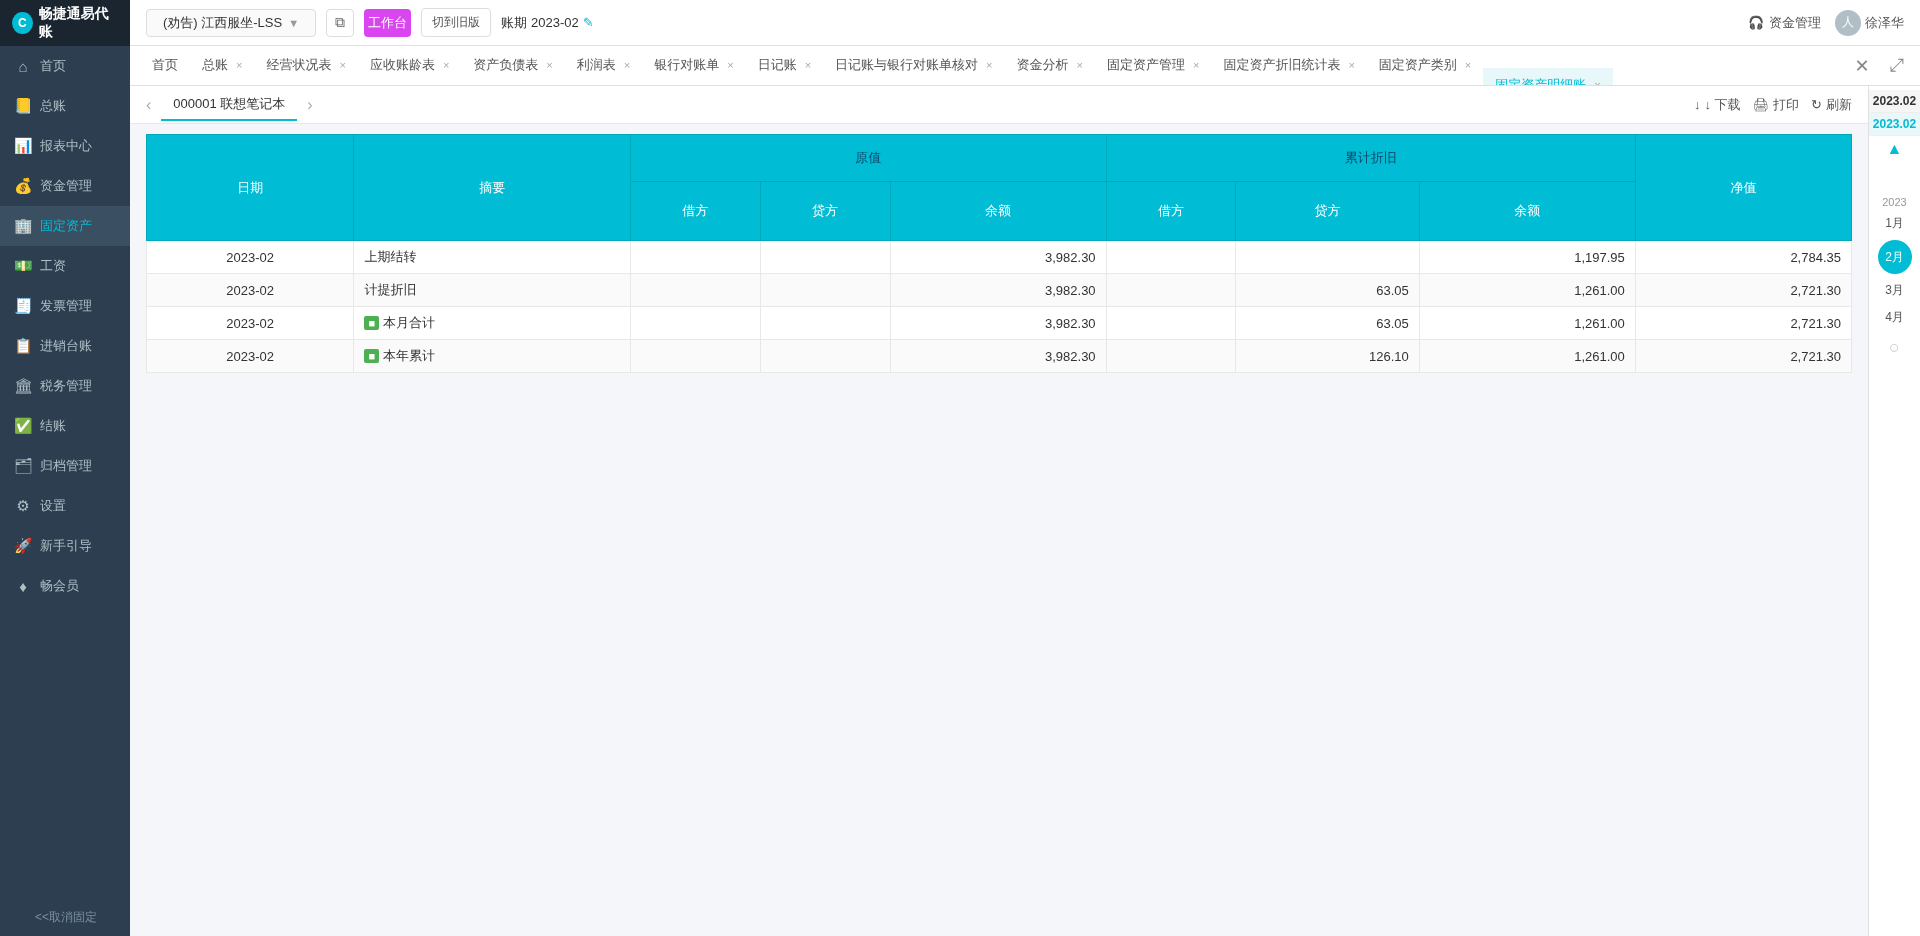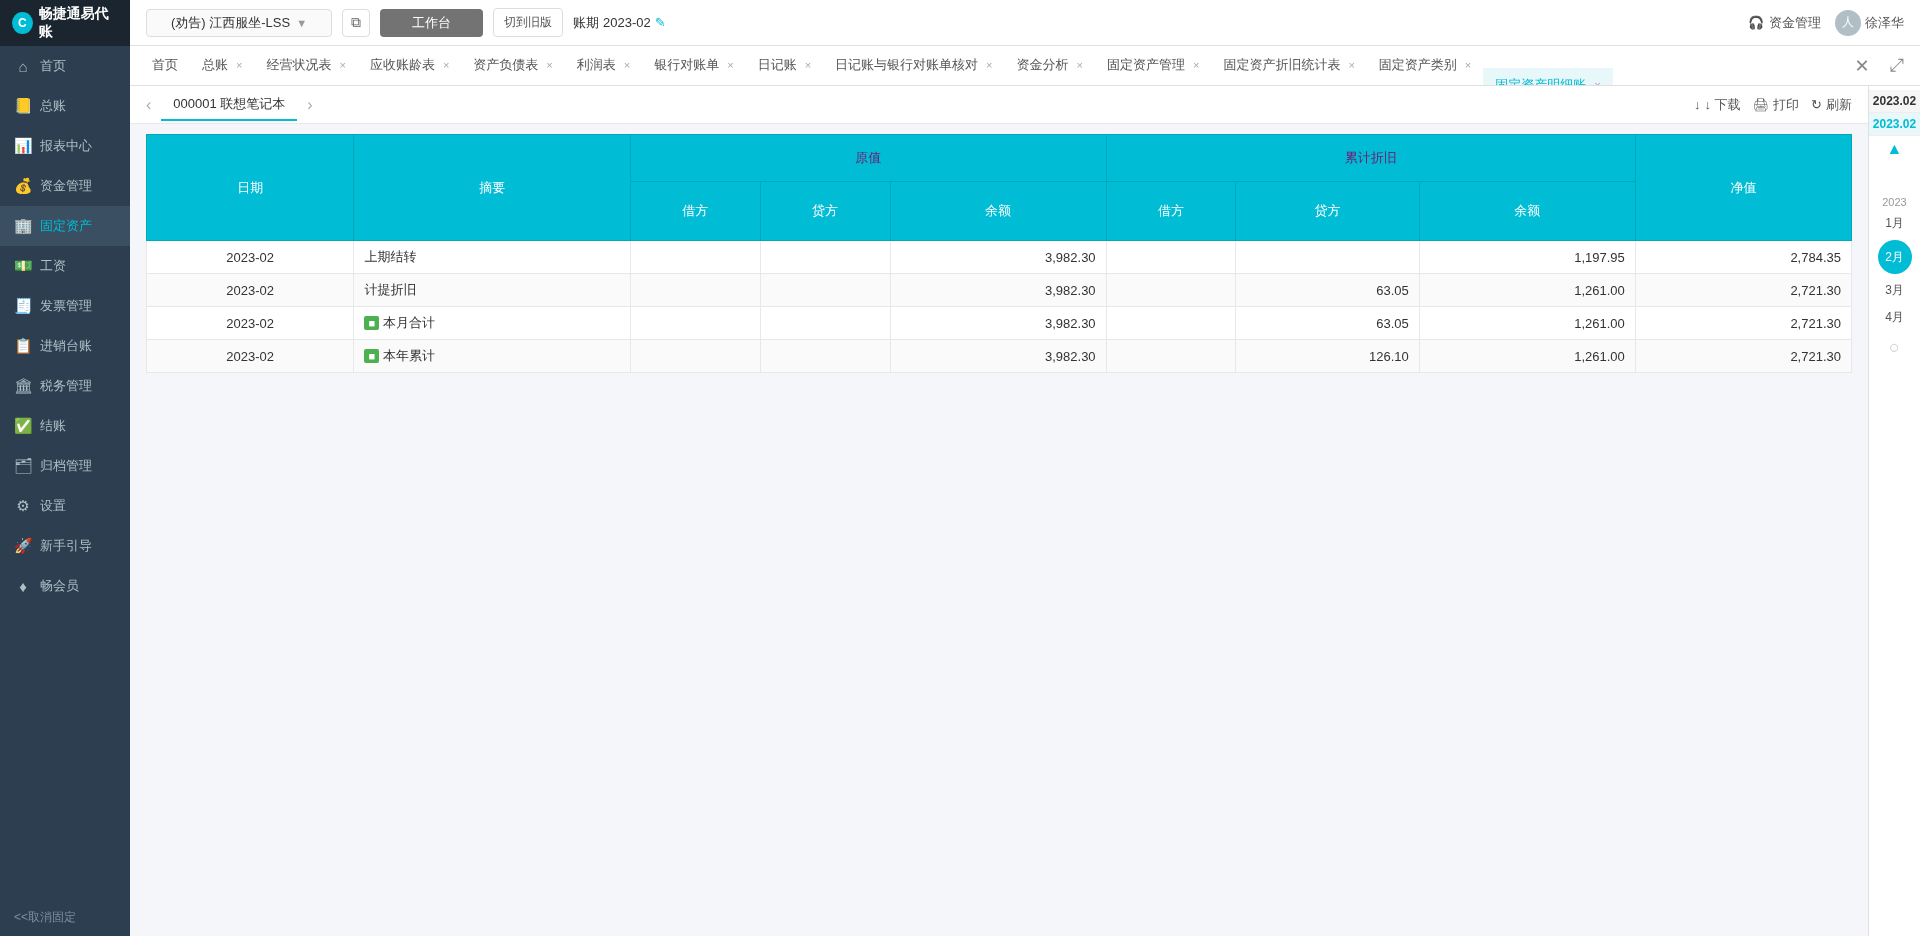--- a/index.html
+++ b/index.html
@@ -47,20 +47,21 @@
     .sidebar-item .item-icon { font-size: 15px; width: 18px; text-align: center; }
     .sidebar-bottom {
       margin-top: auto;
       padding: 10px 14px;
       font-size: 12px;
       color: #7a8fa0;
       cursor: pointer;
       display: flex;
       align-items: center;
       gap: 6px;
+      margin-left: 21px;
     }
 
     
     .main-area {
       flex: 1;
       display: flex;
       flex-direction: column;
       overflow: hidden;
     }
 
@@ -74,41 +75,41 @@
       padding: 0 16px;
       gap: 10px;
     }
     .company-selector {
       display: flex;
       align-items: center;
       gap: 6px;
       font-size: 13px;
       color: #333;
       cursor: pointer;
-      padding: 4px 24px;
+      padding: 4px 16px;
       border: 1px solid #ddd;
       border-radius: 4px;
       background: #fafafa;
       min-width: 160px;
     }
     .company-selector .arrow { color: #999; font-size: 11px; }
     .copy-btn {
       width: 28px; height: 28px;
       border: 1px solid #ddd;
       border-radius: 4px;
       background: #fff;
       cursor: pointer;
       display: flex; align-items: center; justify-content: center;
       color: #666; font-size: 14px;
     }
     .workbench-btn {
-      background: #737373;
+      background: #d946ef;
       color: #fff;
       border: none;
-      padding: 5px 32px;
+      padding: 5px 4px;
       border-radius: 4px;
       cursor: pointer;
       font-size: 13px;
     }
     .switch-old-btn {
       background: #fff;
       color: #555;
       border: 1px solid #ddd;
       padding: 5px 10px;
       border-radius: 4px;
@@ -233,21 +234,21 @@
     }
 
     table {
       border-collapse: collapse;
       width: 100%;
       background: #fff;
     }
 
     .th-group {
       background: #00bcd4;
-      color: #701a75;
+      color: #0c4a6e;
       text-align: center;
       font-size: 13px;
       font-weight: normal;
     }
     .th-sub {
       background: #00bcd4;
       color: #fff;
       text-align: center;
       font-size: 13px;
       font-weight: normal;

